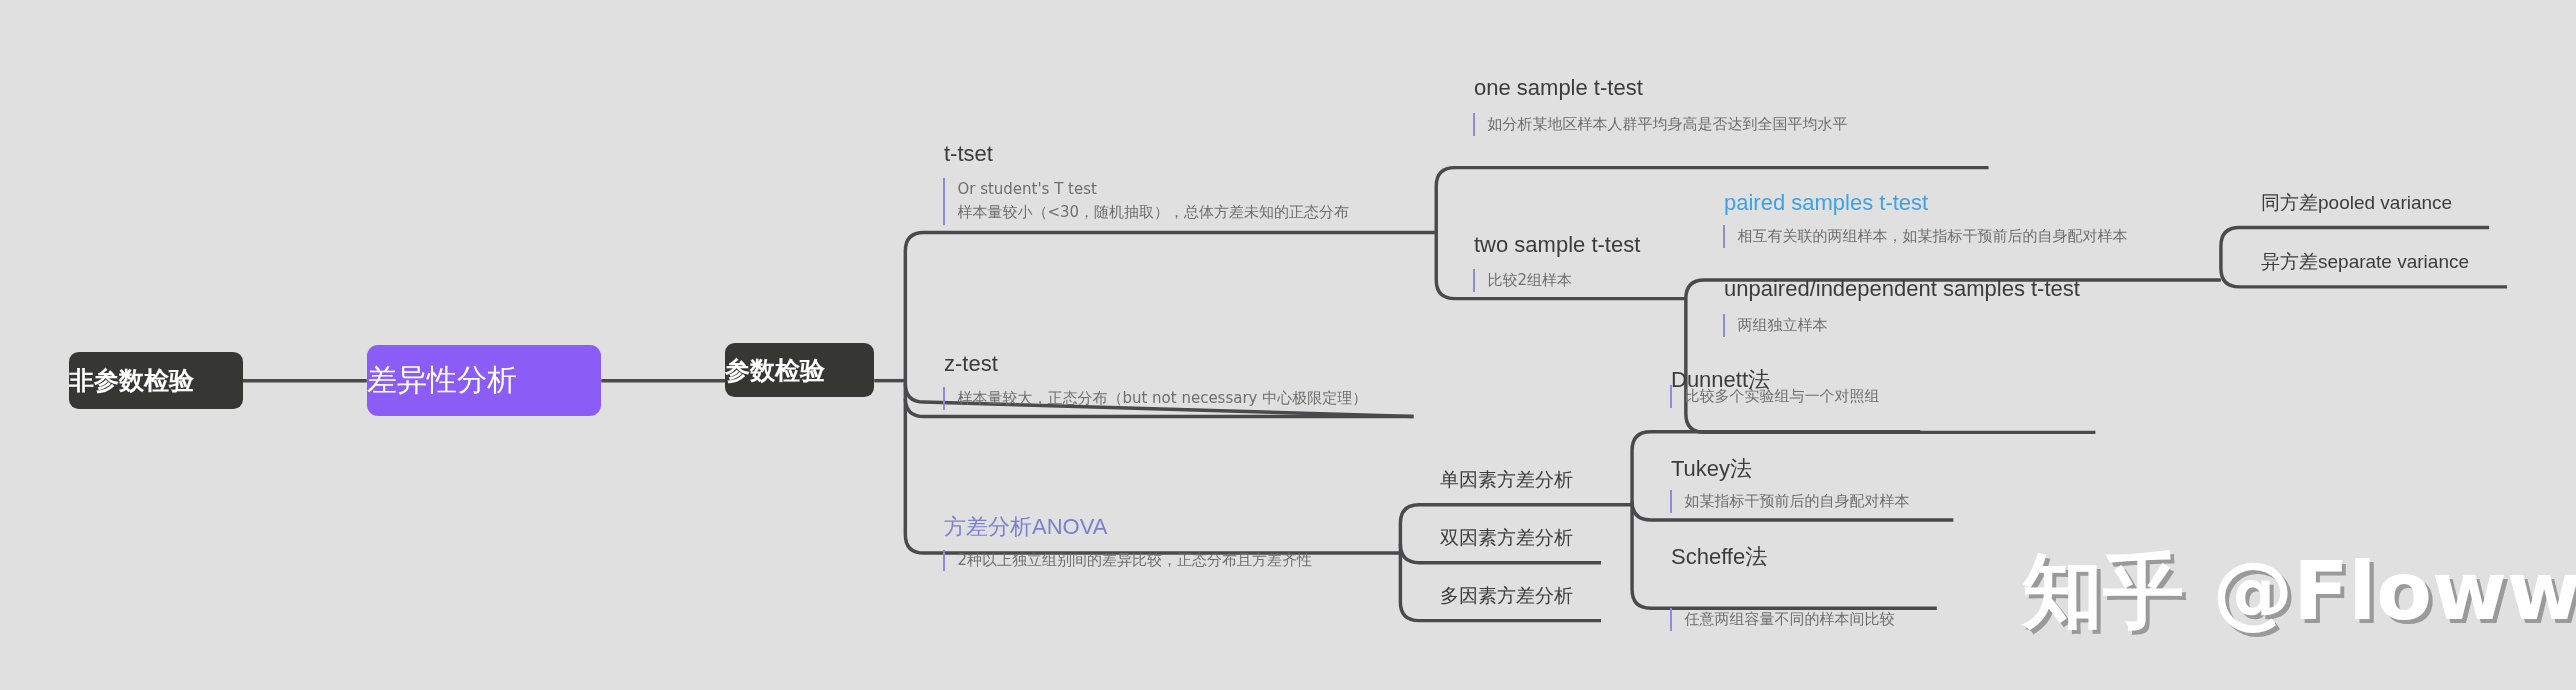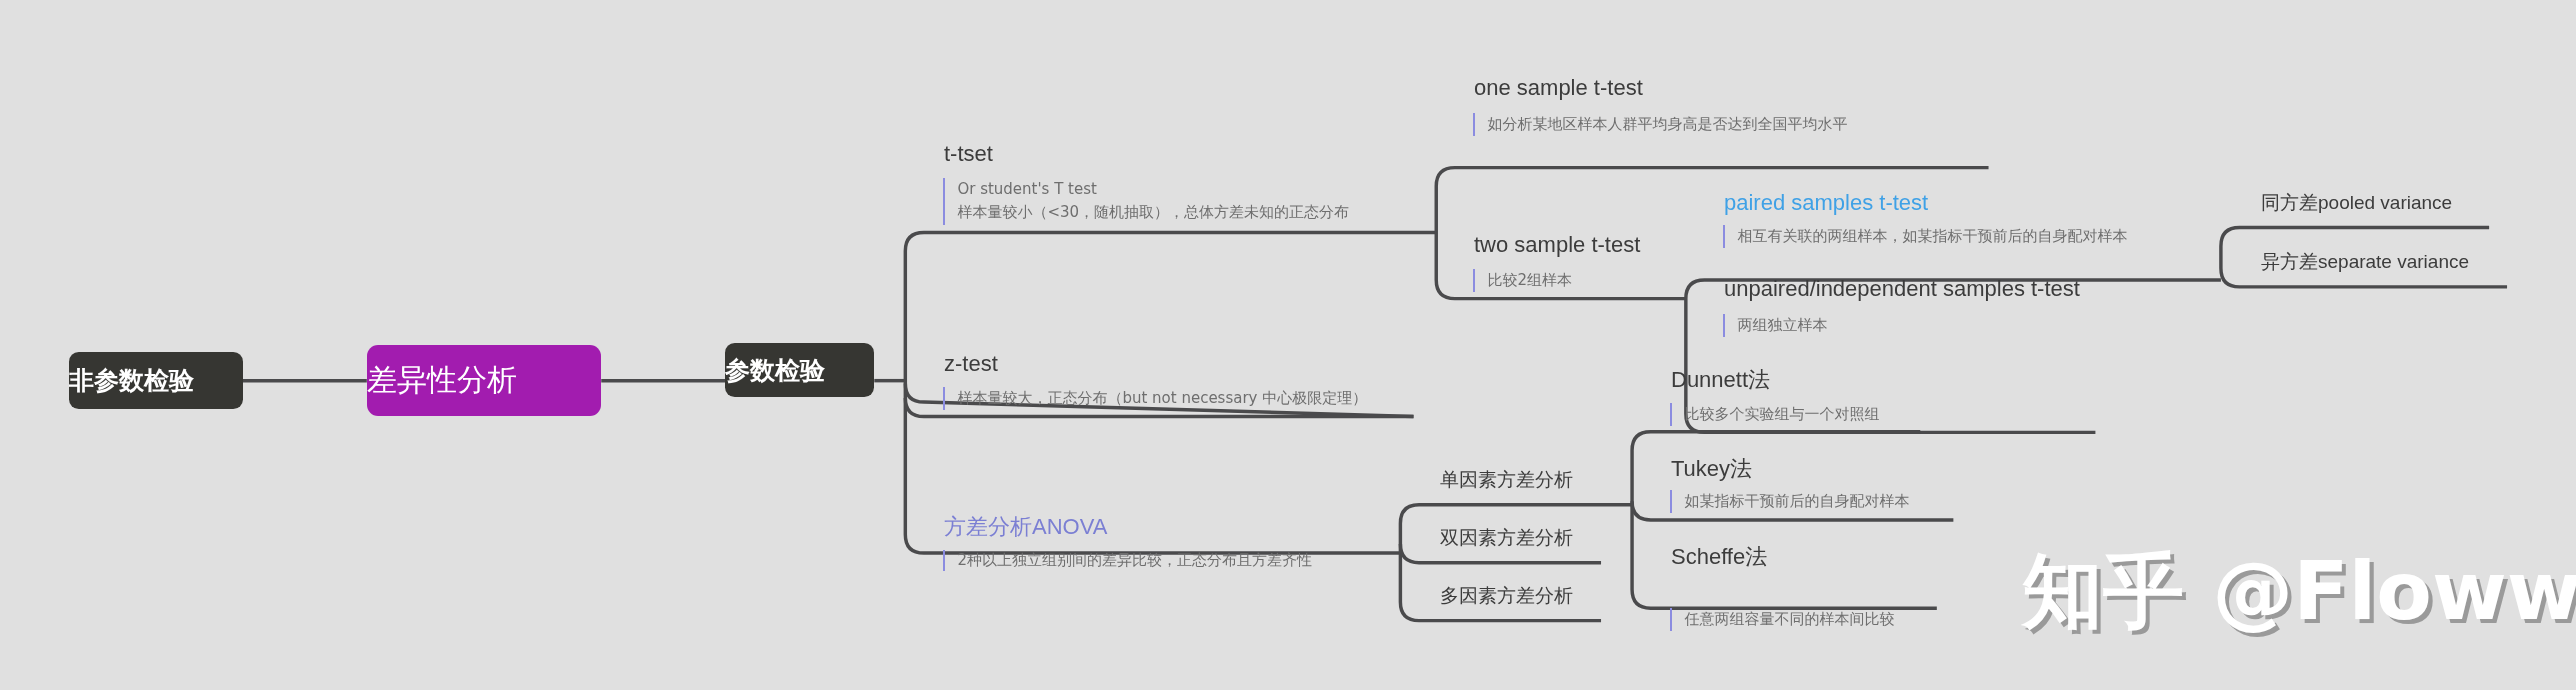--- a/index.html
+++ b/index.html
@@ -10,21 +10,21 @@
     font-family: "Liberation Sans", "DejaVu Sans", sans-serif;
     color: #3a3a3a;
   }
   #lines { position: absolute; left: 0; top: 0; width: 2576px; height: 691px; }
   .node-box {
     position: absolute; display: flex; align-items: center; 
     color: #ffffff; border-radius: 9.7px; box-sizing: border-box;
     font-family: "DejaVu Sans", sans-serif; font-weight: bold;
   }
   .dark { background: #363632; font-size: 25px; }
-  .root { background: #a21caf; font-size: 30px; border-radius: 11px; font-weight: normal; }
+  .root { background: #8b5cf6; font-size: 30px; border-radius: 11px; font-weight: normal; }
   .topic {
     position: absolute; white-space: nowrap;
     font-family: "Liberation Sans", "DejaVu Sans", sans-serif;
     color: #3c3c3c;
   }
   .t-lg { font-size: 22px; }
   .t-md { font-size: 19px; }
   .blue { color: #3FA1E6; }
   .purple { color: #7B7FD3; }
   .note {
@@ -148,21 +148,21 @@
 <div class="topic t-md" style="left:1440px; top:525px; font-family:'DejaVu Sans', sans-serif;">
   <span>双因素方差分析</span>
 </div>
 <div class="topic t-md" style="left:1440px; top:583px; font-family:'DejaVu Sans', sans-serif;">
   <span>多因素方差分析</span>
 </div>
 
 <div class="topic t-lg" style="left:1671px; top:365px;">
   <span>Dunnett法</span>
 </div>
-<div class="note" style="left:1670px; top:403px;">
+<div class="note" style="left:1670px; top:385px;">
   <div>比较多个实验组与一个对照组</div>
 </div>
 
 <div class="topic t-lg" style="left:1671px; top:454px;">
   <span>Tukey法</span>
 </div>
 <div class="note" style="left:1670px; top:490px;">
   <div>如某指标干预前后的自身配对样本</div>
 </div>
 

